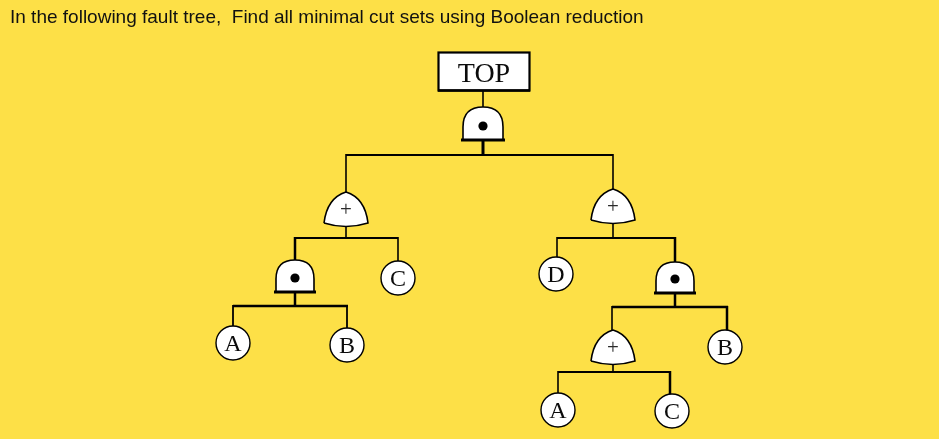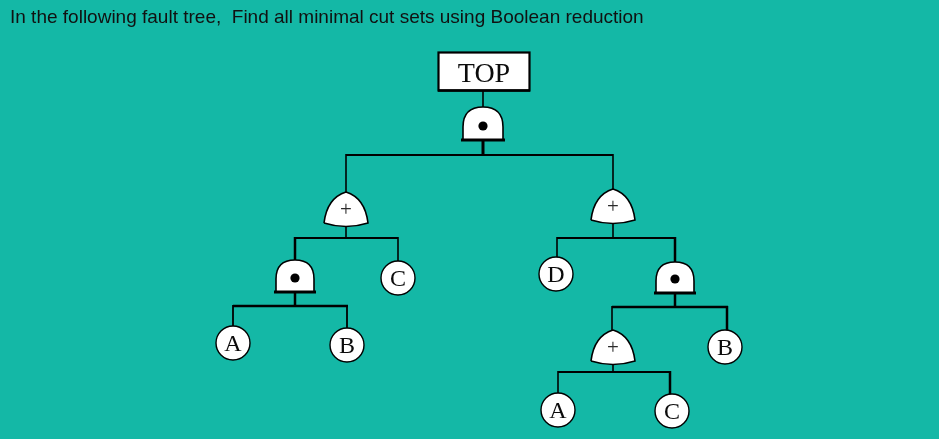--- a/index.html
+++ b/index.html
@@ -5,21 +5,21 @@
   html, body {
     margin: 0;
     padding: 0;
     background: #ffffff;
     font-family: "Liberation Sans", sans-serif;
   }
   .slide {
     position: relative;
     width: 939px;
     height: 439px;
-    background: #14b8a6;
+    background: #fde047;
     overflow: hidden;
   }
   .title {
     position: absolute;
     left: 10px;
     top: 6px;
     font-size: 19px;
     color: #111111;
     white-space: pre;
     letter-spacing: 0px;

